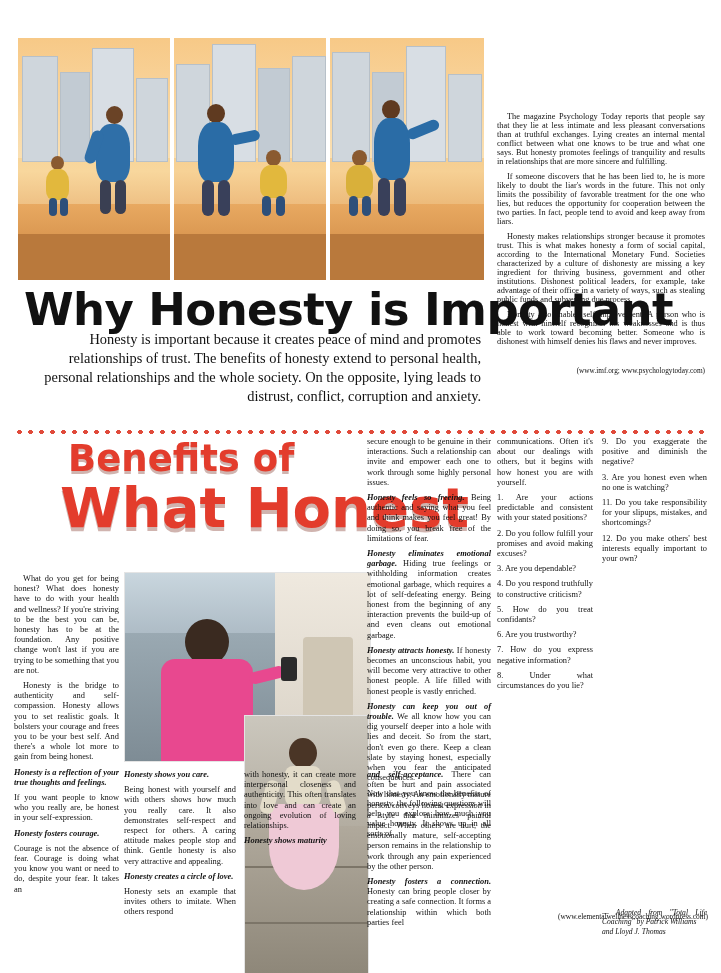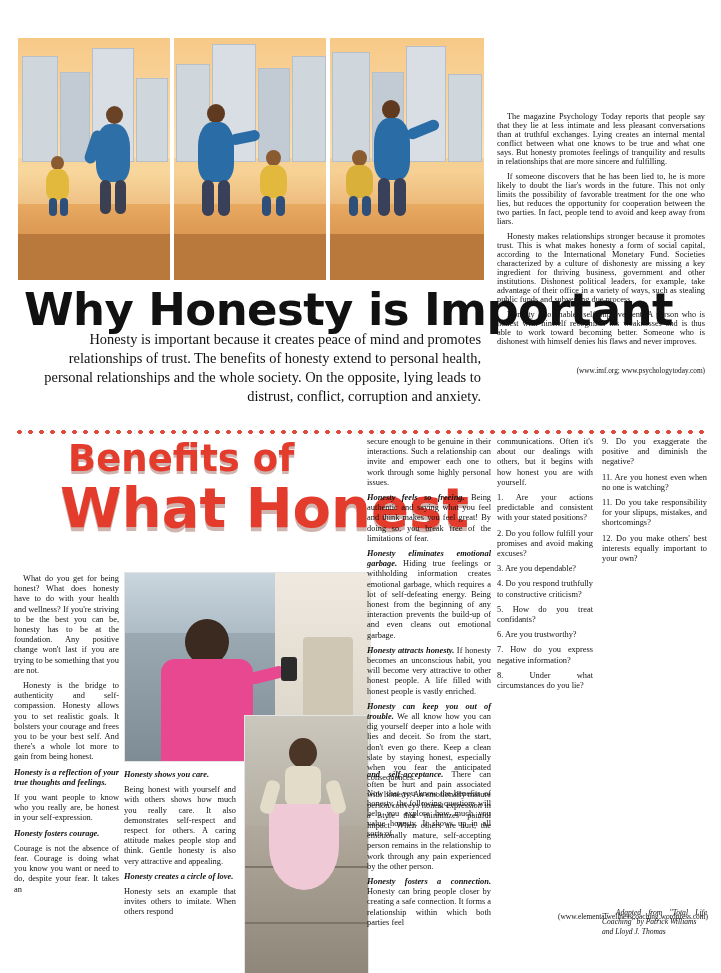--- a/index.html
+++ b/index.html
@@ -184,20 +184,24 @@
     <p class="noind">Courage is not the absence of fear. Courage is doing what you know you want or need to do, despite your fear. It takes an</p>
   </div>
 
   <div class="col" id="col2">
     <p class="noind"><span class="lead">Honesty shows you care.</span></p>
     <p class="noind">Being honest with yourself and with others shows how much you really care. It also demonstrates self-respect and respect for others. A caring attitude makes people stop and think. Gentle honesty is also very attractive and appealing.</p>
     <p class="noind"><span class="lead">Honesty creates a circle of love.</span></p>
     <p class="noind">Honesty sets an example that invites others to imitate. When others respond</p>
   </div>
 
+  <div class="col" id="col3">
+    <p class="noind">with honesty, it can create more interpersonal closeness and authenticity. This often translates into love and can create an ongoing evolution of loving relationships.</p>
+    <p class="noind"><span class="lead">Honesty shows maturity</span></p>
+  </div>
 
   <div class="col" id="col4">
     <p class="noind"><span class="lead">and self-acceptance.</span> <span>There can often be hurt and pain associated with honesty. An emotionally mature person conveys honest expression in a style that minimizes painful impact. When others are hurt, the emotionally mature, self-accepting person remains in the relationship to work through any pain experienced by the other person.</span></p>
     <p class="noind"><span class="lead">Honesty fosters a connection.</span> <span>Honesty can bring people closer by creating a safe connection. It forms a relationship within which both parties feel</span></p>
   </div>
 
   <div class="col" id="col5">
     <p class="noind">secure enough to be genuine in their interactions. Such a relationship can invite and empower each one to work through some highly personal issues.</p>
     <p class="noind"><span class="lead">Honesty feels so freeing.</span> <span>Being authentic and saying what you feel and think makes you feel great! By doing so, you break free of the limitations of fear.</span></p>
     <p class="noind"><span class="lead">Honesty eliminates emotional garbage.</span> <span>Hiding true feelings or withholding information creates emotional garbage, which requires a lot of self-defeating energy. Being honest from the beginning of any interaction prevents the build-up of and even cleans out emotional garbage.</span></p>
@@ -213,21 +217,21 @@
     <p class="noind">3. Are you dependable?</p>
     <p class="noind">4. Do you respond truthfully to constructive criticism?</p>
     <p class="noind">5. How do you treat confidants?</p>
     <p class="noind">6. Are you trustworthy?</p>
     <p class="noind">7. How do you express negative information?</p>
     <p class="noind">8. Under what circumstances do you lie?</p>
   </div>
 
   <div class="col" id="col7">
     <p class="noind">9. Do you exaggerate the positive and diminish the negative?</p>
-    <p class="noind">11. Are you honest even when no one is watching?</p>
+    <p class="noind">3. Are you honest even when no one is watching?</p>
     <p class="noind">11. Do you take responsibility for your slipups, mistakes, and shortcomings?</p>
     <p class="noind">12. Do you make others' best interests equally important to your own?</p>
   </div>
 
   <div class="attrib">
     <div>—  Adapted from "Total Life Coaching" by Patrick Williams</div>
     <div>and Lloyd J. Thomas</div>
   </div>
 
   <div class="weburl">(www.elementalwellnesscoaching.wordpress.com)</div>

